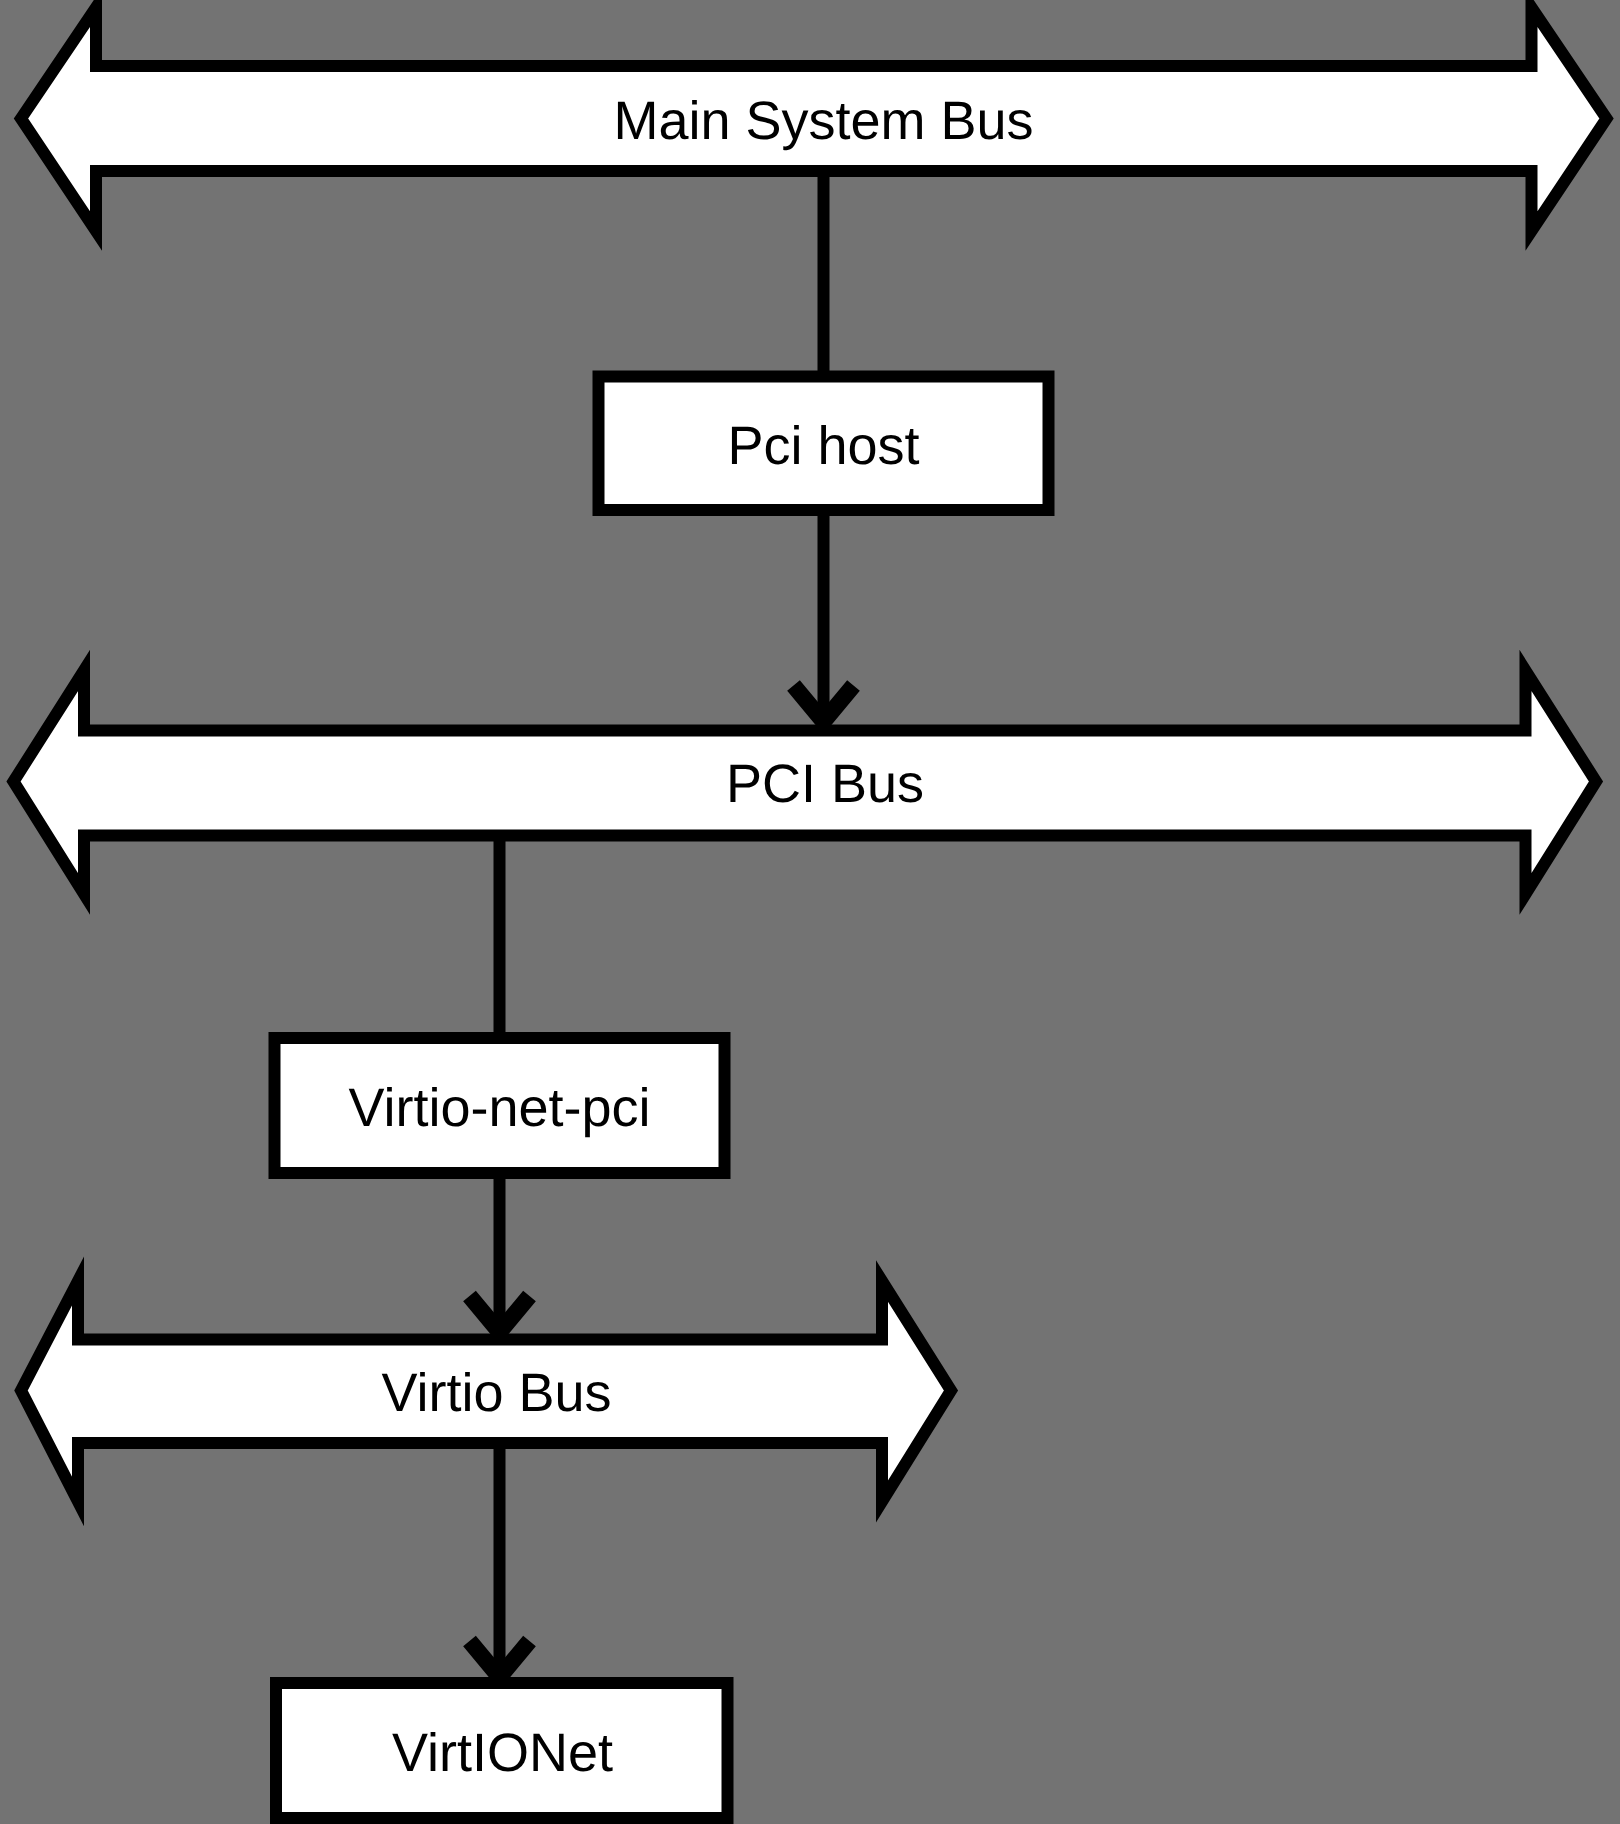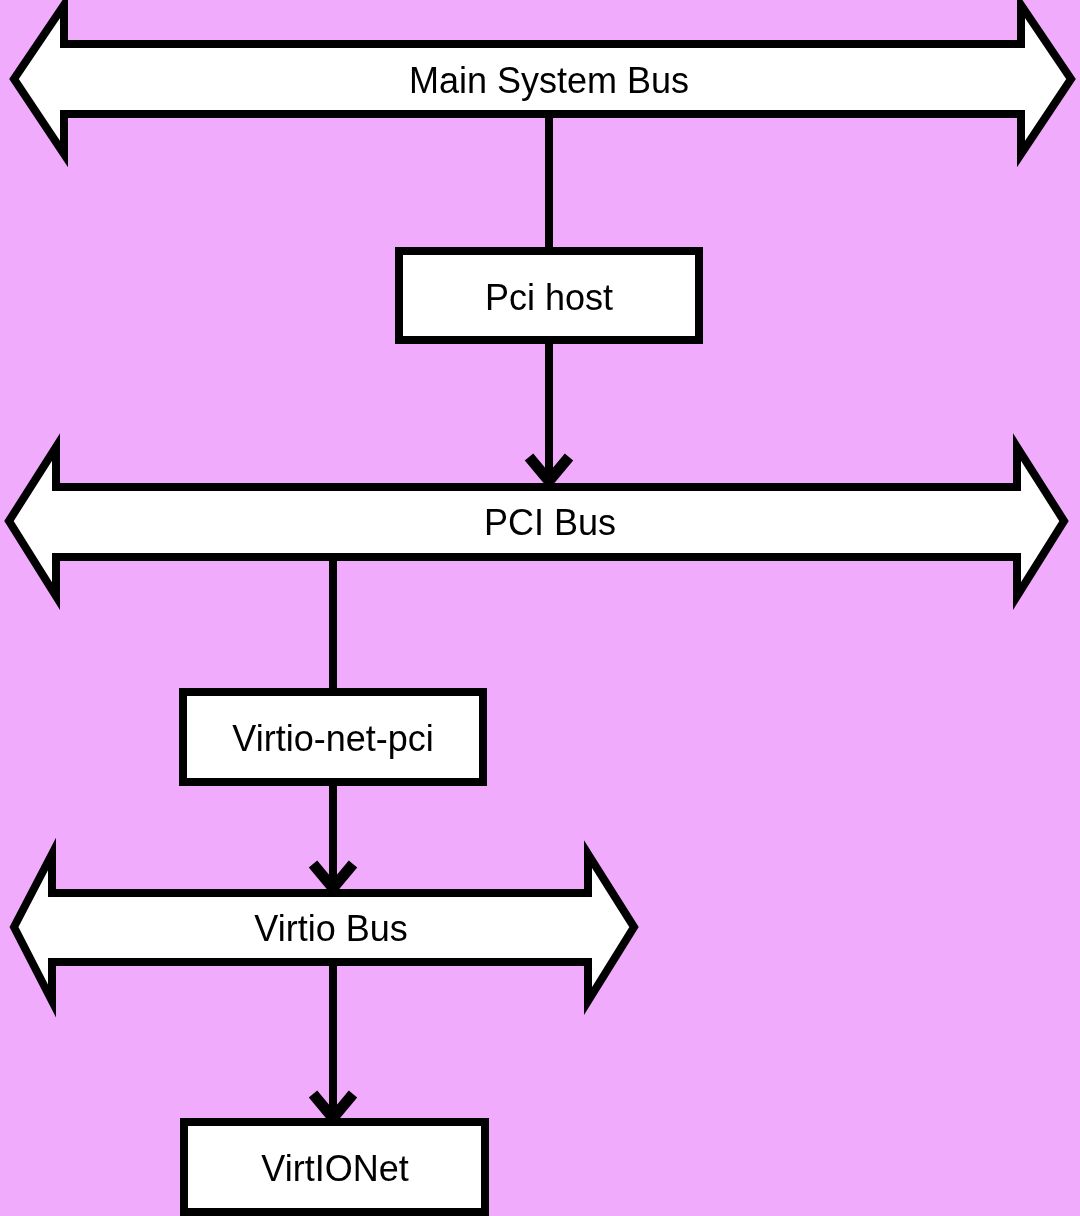--- a/index.html
+++ b/index.html
@@ -7,21 +7,21 @@
     padding: 0;
     background: #ffffff;
     width: 1080px;
     height: 1216px;
     overflow: hidden;
   }
   .canvas-wrap {
     position: relative;
     width: 1080px;
     height: 1216px;
-    background: #f0abfc;
+    background: #737373;
   }
   svg {
     display: block;
   }
   .bus-shape {
     fill: #ffffff;
     stroke: #000000;
     stroke-width: 8;
     stroke-linejoin: miter;
     stroke-miterlimit: 12;

